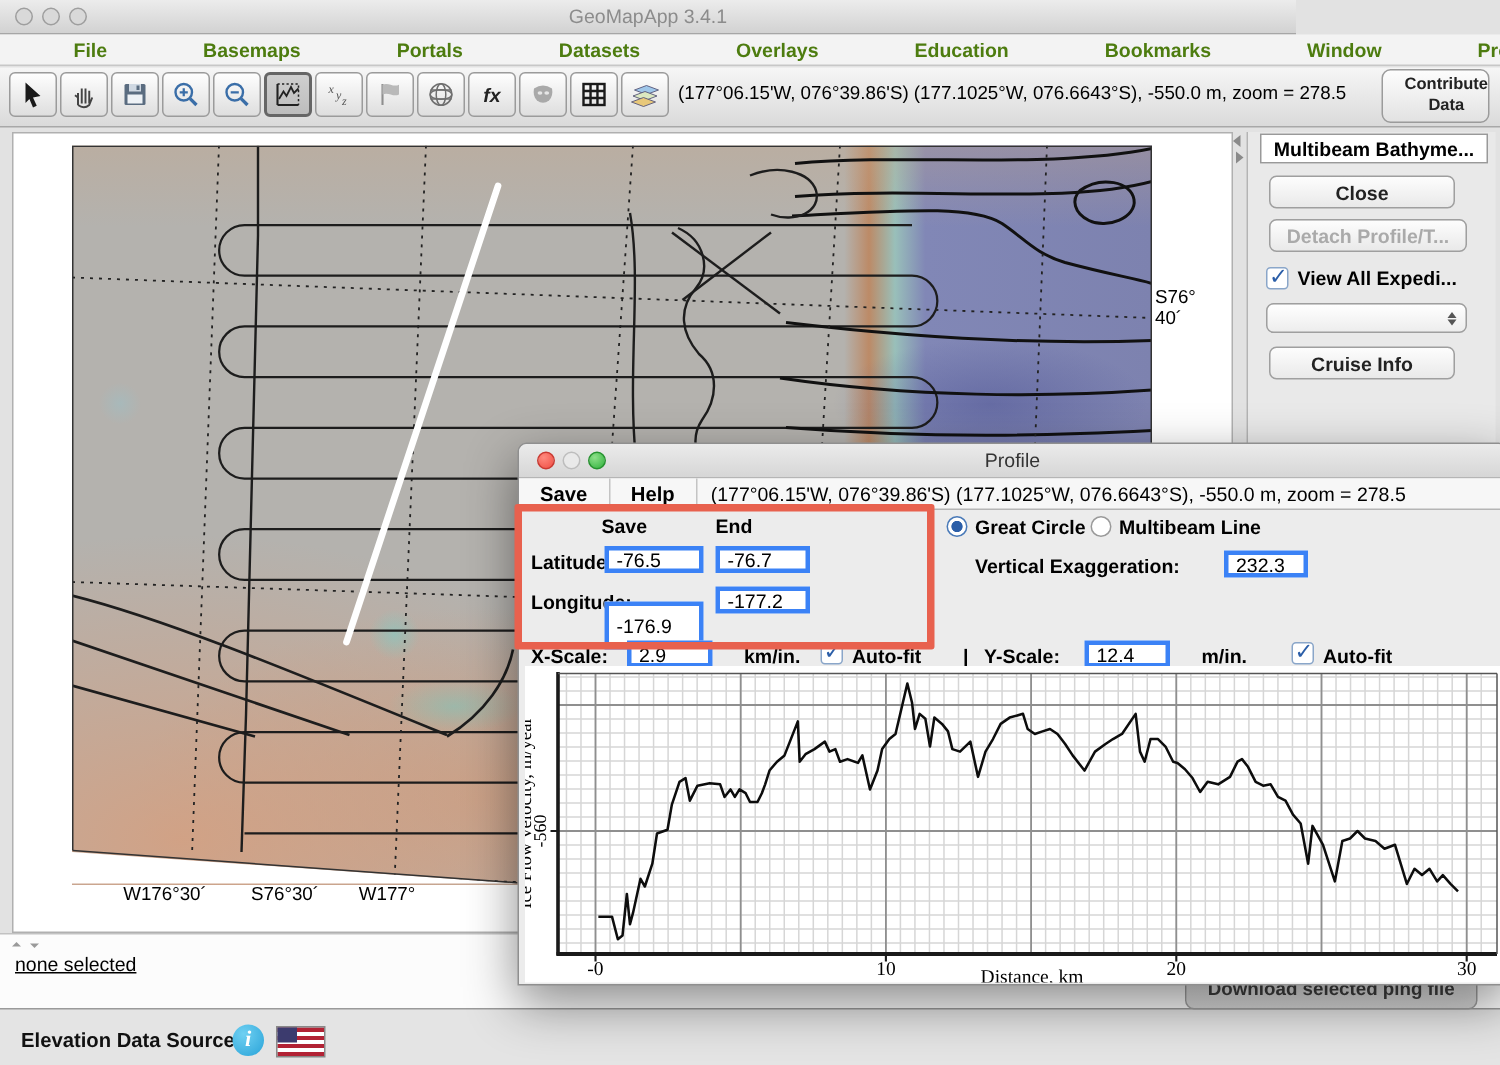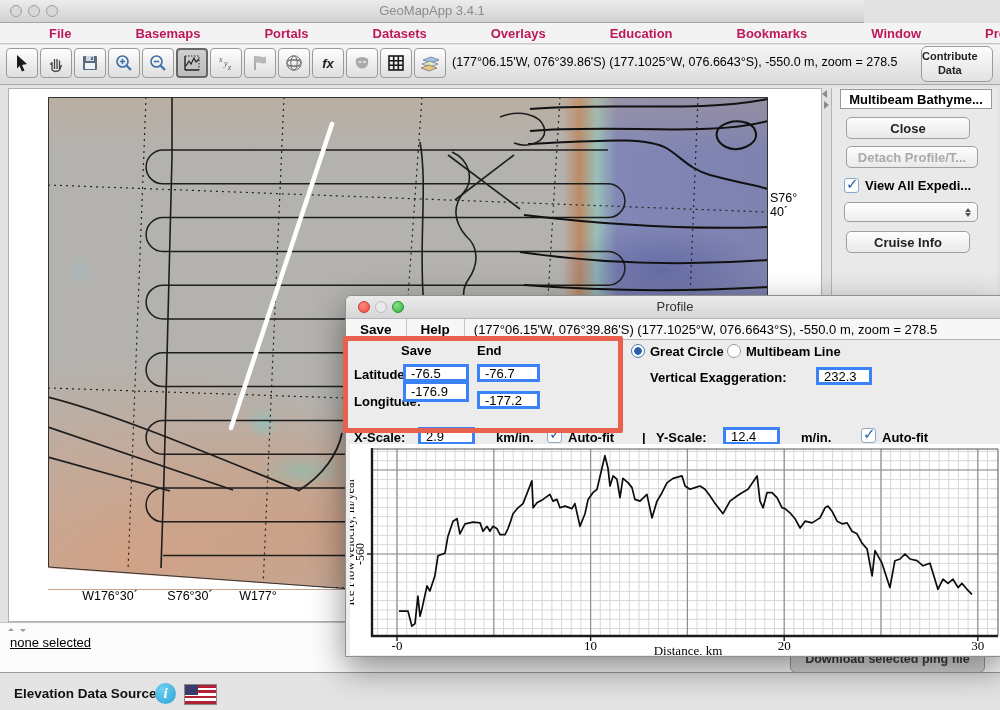--- a/index.html
+++ b/index.html
@@ -9,34 +9,34 @@
   
   #titlebar{left:0;top:0;width:864px;height:22px;
     background:linear-gradient(#ececec,#d2d2d2);border-bottom:1px solid #a6a6a6;z-index:3;}
   .tl-dot{position:absolute;top:5px;width:12px;height:12px;border-radius:50%;
     background:#d9d9d9;border:1px solid #9e9e9e;box-sizing:border-box;}
   #win-title{position:absolute;left:0;right:0;top:3px;text-align:center;
     font-size:13px;color:#8c8c8c;}
   #menubar{left:0;top:23px;width:1000px;height:21px;background:#f3f3f3;
     border-bottom:1px solid #c7c7c7;display:flex;align-items:center;
     padding-left:12px;column-gap:27px;z-index:3;box-sizing:border-box;}
-  .menu-item{font-size:13px;color:#be185d;font-weight:600;white-space:nowrap;padding-left:37px;}
+  .menu-item{font-size:13px;color:#4d7c0f;font-weight:600;white-space:nowrap;padding-left:37px;}
   
   #toolbar{left:0;top:45px;width:1000px;height:39px;
     background:linear-gradient(#f6f6f6,#dadada);border-bottom:1px solid #a8a8a8;z-index:3;}
   .tb-btn{position:absolute;top:3px;width:32px;height:30px;border:1px solid #9b9b9b;
     border-radius:4px;background:linear-gradient(#fefefe,#dedede);box-sizing:border-box;
     display:flex;align-items:center;justify-content:center;}
   .tb-btn.pressed{background:linear-gradient(#cfcfcf,#bdbdbd);border:2px solid #666;}
   .tb-txt{font-size:13px;font-weight:bold;color:#222;font-style:italic;}
   #tb-status{position:absolute;left:452px;top:10px;font-size:12.5px;color:#000;white-space:nowrap;}
   #contribute-btn{position:absolute;right:7px;top:1px;width:70px;height:34px;
     border:1px solid #9b9b9b;border-radius:6px;background:linear-gradient(#fdfdfd,#e2e2e2);
     font-size:11px;font-weight:bold;color:#222;text-align:center;line-height:1.25;
-    display:flex;align-items:center;justify-content:flex-start;}
+    display:flex;align-items:center;justify-content:flex-end;}
   
   #map-panel{left:8px;top:88px;width:814px;height:534px;background:#ffffff;
     border:1px solid #b0b0b0;box-sizing:border-box;z-index:1;}
   #map{left:48px;top:97px;width:720px;height:493px;z-index:1;
     background-color:#b4b2ae;
     background-image:
       radial-gradient(circle 24px at 215px 326px, rgba(125,205,198,.55), rgba(125,205,198,0) 70%),
       radial-gradient(ellipse 64px 26px at 255px 374px, rgba(120,200,190,.5), rgba(120,200,190,0) 70%),
       radial-gradient(circle 20px at 32px 172px, rgba(150,195,205,.4), rgba(150,195,205,0) 70%),
       radial-gradient(ellipse 150px 62px at 612px 172px, rgba(64,70,140,.40), rgba(64,70,140,0) 70%),
@@ -319,21 +319,21 @@
     <span class="dlg-menu-item">Help</span>
     <span id="dlg-coords">(177°06.15'W,  076°39.86'S) (177.1025°W,  076.6643°S),  -550.0 m,  zoom = 278.5</span>
   </div>
 
   <div class="form-label" style="left:55px;top:47px">Save</div>
   <div class="form-label" style="left:131px;top:47px">End</div>
   <div class="form-label" style="left:8px;top:71px">Latitude:</div>
   <div class="field" style="left:57px;top:68px;width:66px;height:18px">-76.5</div>
   <div class="field" style="left:131px;top:68px;width:63px;height:18px">-76.7</div>
   <div class="form-label" style="left:8px;top:98px">Longitude:</div>
-  <div class="field" style="left:57px;top:85px;width:66px;height:21px">-176.9</div>
+  <div class="field" style="left:57px;top:105px;width:66px;height:32px">-176.9</div>
   <div class="field" style="left:131px;top:95px;width:63px;height:18px">-177.2</div>
 
   <div class="radio selected" style="left:285px;top:48px"></div>
   <div class="form-label" style="left:304px;top:48px">Great Circle</div>
   <div class="radio" style="left:381px;top:48px"></div>
   <div class="form-label" style="left:400px;top:48px">Multibeam Line</div>
   <div class="form-label" style="left:304px;top:74px">Vertical Exaggeration:</div>
   <div class="field" style="left:470px;top:71px;width:56px;height:18px">232.3</div>
 
   <div class="form-label" style="left:8px;top:134px">X-Scale:</div>

